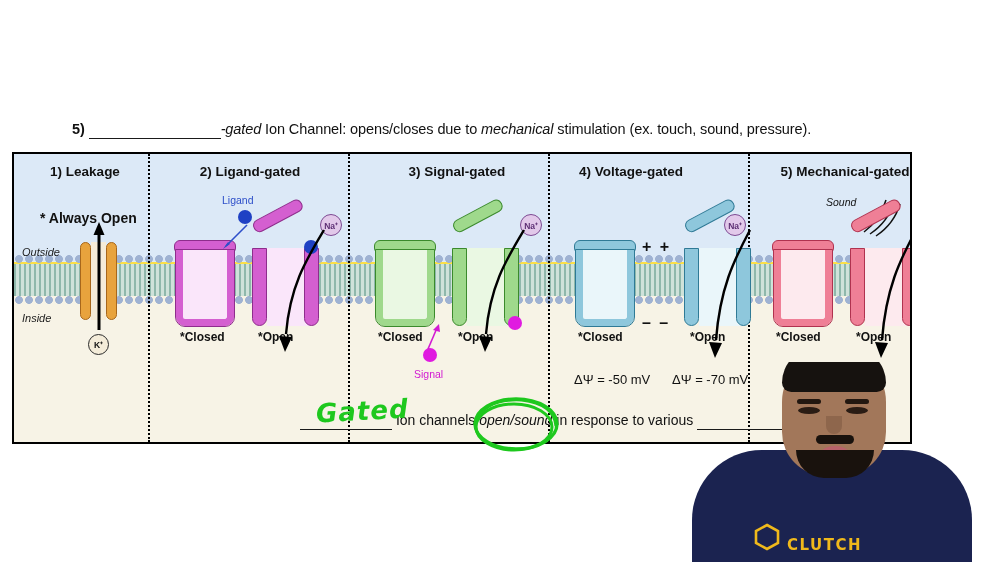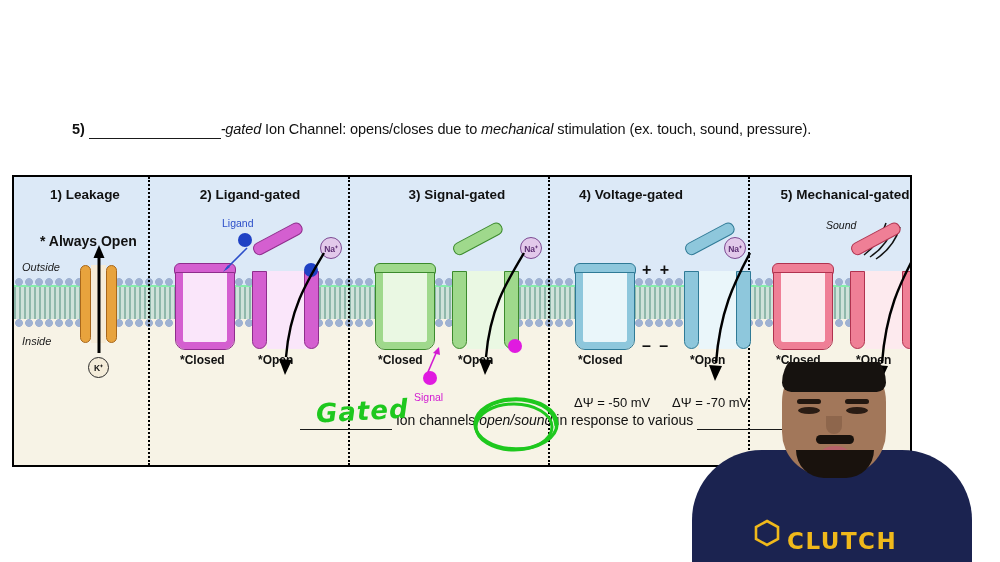--- a/index.html
+++ b/index.html
@@ -33,23 +33,22 @@
     vertical-align: -1px;
   }
   .ital { font-style: italic; }
 
   
   #diagram-panel {
     position: absolute;
     left: 12px; top: 152px;
     width: 900px; height: 292px;
     border: 2.5px solid #000000;
-    background: #86efac;
+    background: #fde047;
     overflow: hidden;
-    margin-top: 23px;
   }
   
   .outside-wash {
     position: absolute; left: 0; top: 0;
     width: 100%; height: 108px;
     background: linear-gradient(#dce9f7, #dce9f7);
   }
   .inside-wash {
     position: absolute; left: 0; top: 140px;
     width: 100%; height: 152px;
@@ -296,21 +295,21 @@
     position: absolute;
     left: 98px; bottom: 8px;
     display: flex;
     align-items: center;
     gap: 7px;
   }
   #logo-hex {
     width: 26px; height: 28px;
   }
   #logo-text {
-    font-size: 23px;
+    font-size: 15px;
     font-weight: bold;
     color: #f0b91b;
     letter-spacing: 1.5px;
     font-family: "DejaVu Sans", sans-serif;
     margin-top: 16px;
   }
   .arrow-svg { position: absolute; }
 </style>
 </head>
 <body>
@@ -343,21 +342,21 @@
   <div class="divider" style="left:334px"></div>
   <div class="divider" style="left:534px"></div>
   <div class="divider" style="left:734px"></div>
 
   <div class="col-title" style="left:8px;width:126px">1) Leakage</div>
   <div class="col-title" style="left:138px;width:196px">2) Ligand-gated</div>
   <div class="col-title" style="left:345px;width:196px">3) Signal-gated</div>
   <div class="col-title" style="left:519px;width:196px">4) Voltage-gated</div>
   <div class="col-title" style="left:738px;width:186px">5) Mechanical-gated</div>
 
-  <div class="side-label" style="left:8px;  top:84px">Outside</div>
+  <div class="side-label" style="left:8px;  top:92px">Outside</div>
   <div class="side-label" style="left:8px;  top:158px">Inside</div>
 
   <div class="note-label" style="left:26px;top:56px">* Always Open</div>
 
   <div class="chan" style="left:66px;top:88px;width:11px;height:78px;background:#e8a33d;border:1.6px solid #a8671b;border-radius:6px"></div>
   <div class="chan" style="left:92px;top:88px;width:11px;height:78px;background:#e8a33d;border:1.6px solid #a8671b;border-radius:6px"></div>
   <div class="chan" style="left:77px;top:88px;width:15px;height:78px;background:#f6ecd8"></div>
   <svg class="arrow-svg" style="left:78px;top:68px" width="14" height="110" viewBox="0 0 14 110">
     <line x1="7" y1="108" x2="7" y2="12" stroke="#000" stroke-width="3"></line>
     <polygon points="7,0 1.5,13 12.5,13" fill="#000"></polygon>

